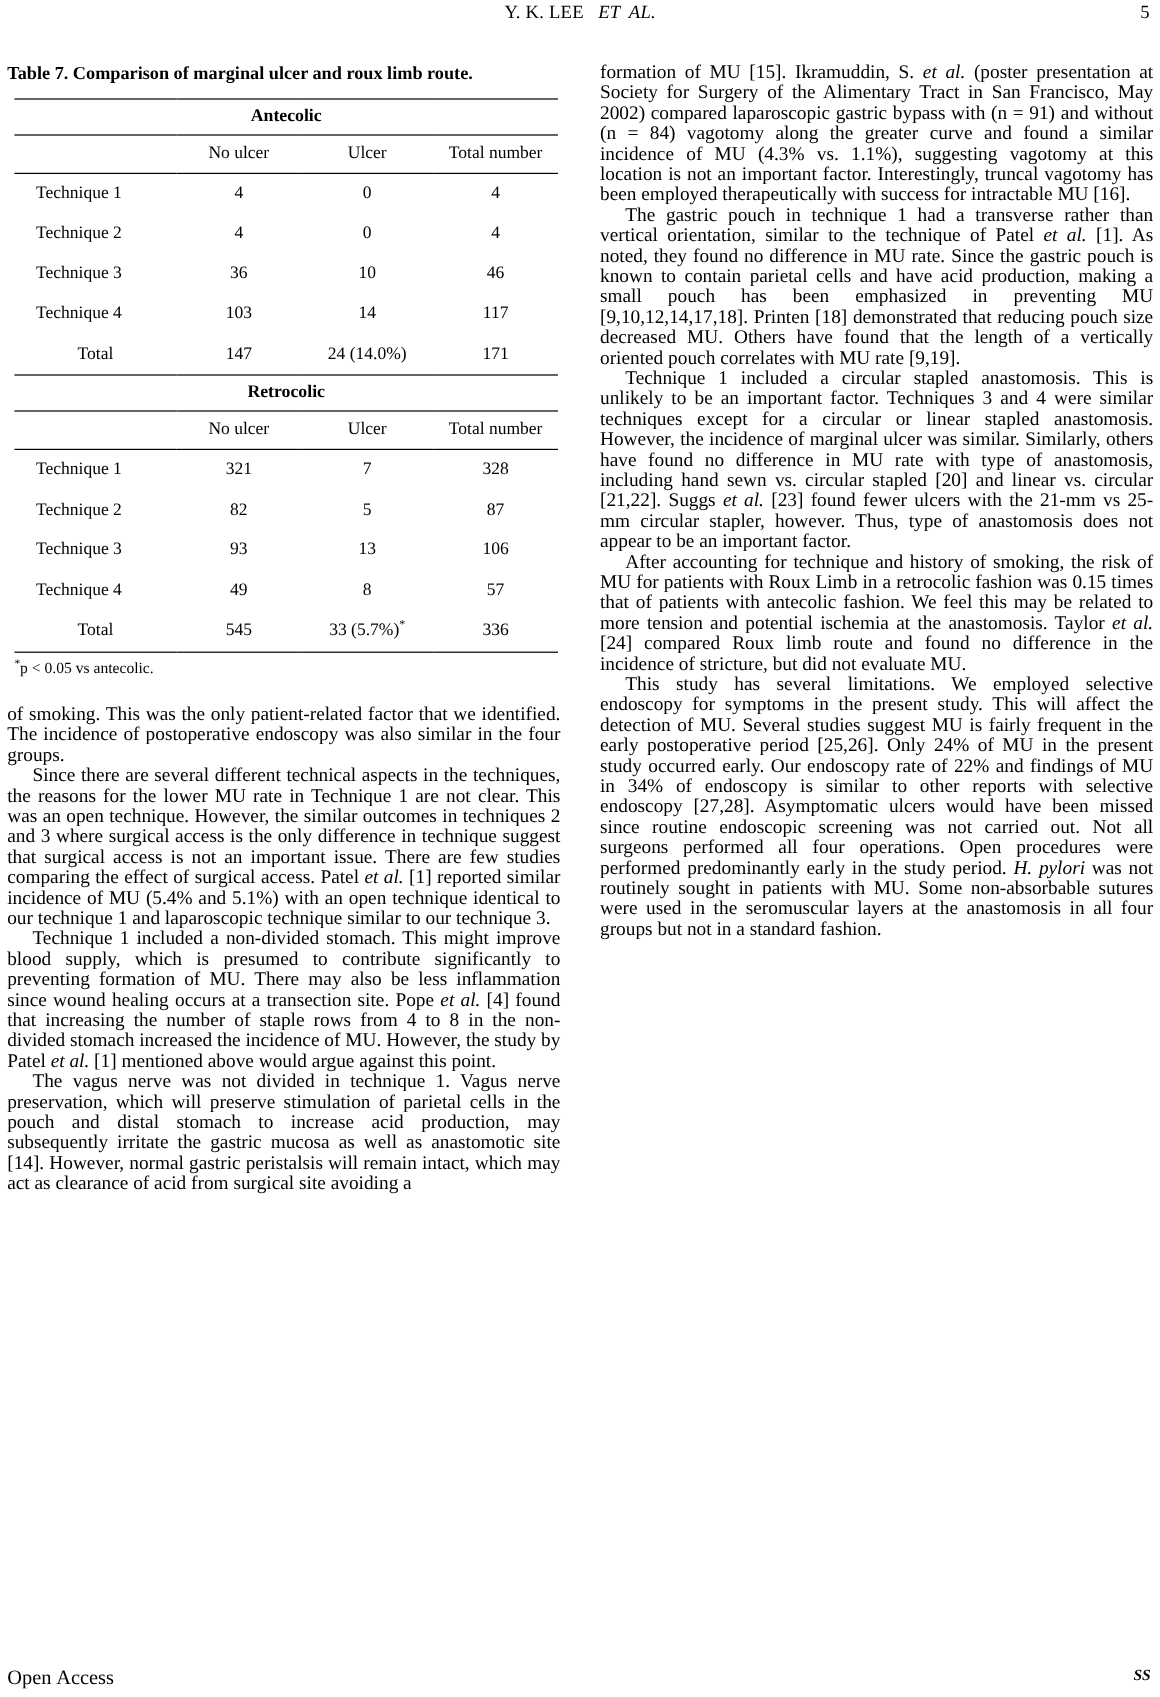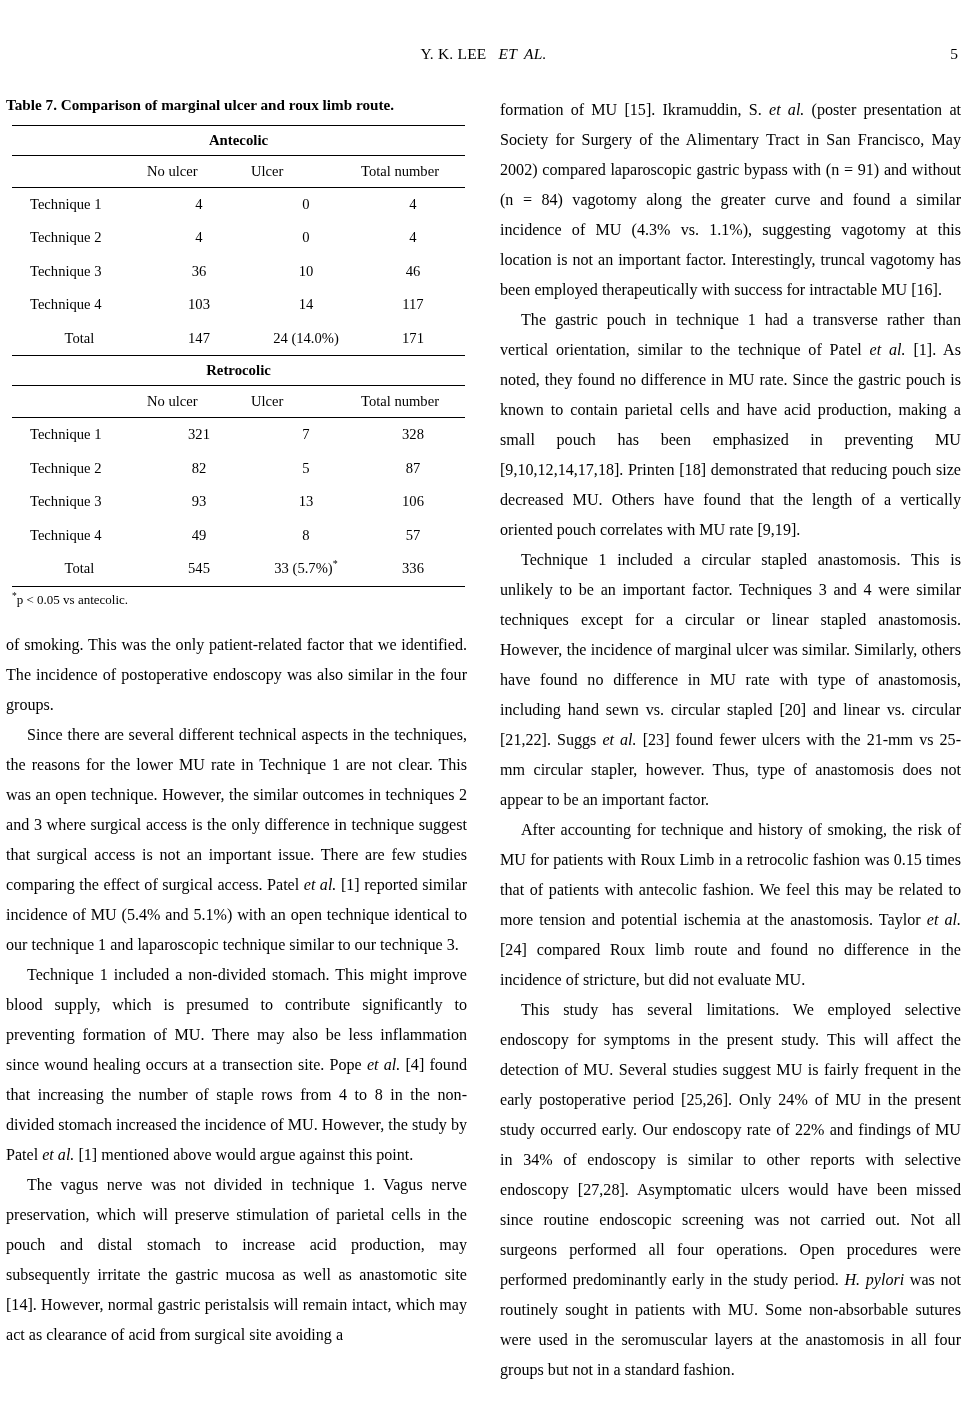--- a/index.html
+++ b/index.html
@@ -14,21 +14,20 @@
     font-family: "Liberation Serif", "DejaVu Serif", serif;
     color: #000000;
     overflow: hidden;
   }
 
   .page {
     position: absolute;
     left: 0; top: 0;
     width: 967px;
     height: 1178px;
-    margin-top: 43px;
   }
 
   
   .runhead {
     position: absolute;
     left: 0; top: 0;
     width: 967px;
     height: 30px;
   }
   .runhead-title {
@@ -85,20 +84,21 @@
   .rule-bottom { border-bottom: 1.6px solid #000; }
 
   tr.section-head td {
     text-align: center;
     font-weight: bold;
     font-size: 14.8px;
     height: 29px;
     vertical-align: middle;
   }
   tr.col-head td {
+    text-align: center;
     height: 31px;
     vertical-align: middle;
   }
   tr.body-row td {
     height: 33.5px;
     vertical-align: middle;
     text-align: center;
   }
   tr.body-row td.lbl {
     text-align: left;
@@ -134,21 +134,21 @@
     line-height: 0;
   }
 
   
   .body-text { margin-top: 22px; }
   .col-right .body-text { margin-top: 0; }
 
   p.para {
     margin: 0;
     font-size: 16.1px;
-    line-height: 30px;
+    line-height: 17px;
     text-align: justify;
     text-align-last: left;
     hyphens: manual;
     font-family: Liberation Serif, serif;
   }
   p.para.indent { text-indent: 21px; }
   p.para i { font-style: italic; }
 
   
   .footer {

